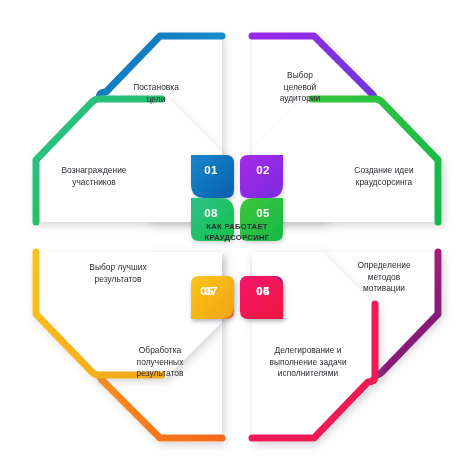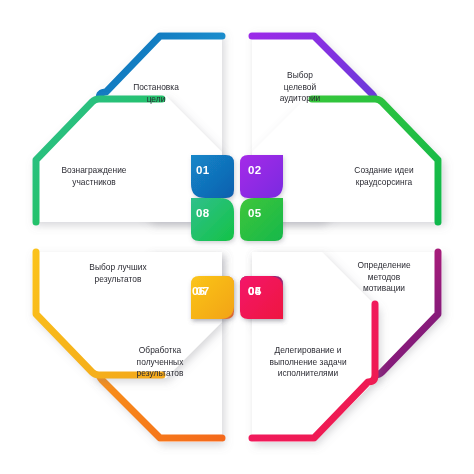--- a/index.html
+++ b/index.html
@@ -23,20 +23,21 @@
     white-space:pre-line;
     pointer-events:none;
   }
   .badge-num{
     position:absolute;
     color:#ffffff;
     font-size:11.5px;
     font-weight:bold;
     letter-spacing:0.3px;
     pointer-events:none;
+    text-align:center;
   }
   #center-title{
     position:absolute;
     left:167px;top:221px;
     width:140px;
     text-align:center;
     font-size:7.6px;
     line-height:11px;
     font-weight:bold;
     letter-spacing:0.35px;
@@ -222,14 +223,16 @@
 
   <div class="badge-num" style="left:196px;top:164px;width:30px;">01</div>
   <div class="badge-num" style="left:248px;top:164px;width:30px;">02</div>
   <div class="badge-num" style="left:248px;top:207px;width:30px;">05</div>
   <div class="badge-num" style="left:248px;top:285px;width:30px;">04</div>
   <div class="badge-num" style="left:248px;top:285px;width:30px;">05</div>
   <div class="badge-num" style="left:192px;top:285px;width:30px;">06</div>
   <div class="badge-num" style="left:196px;top:285px;width:30px;">07</div>
   <div class="badge-num" style="left:196px;top:207px;width:30px;">08</div>
 
+  <div id="center-title">КАК РАБОТАЕТ
+КРАУДСОРСИНГ</div>
 
 </div>
 
 </body></html>

